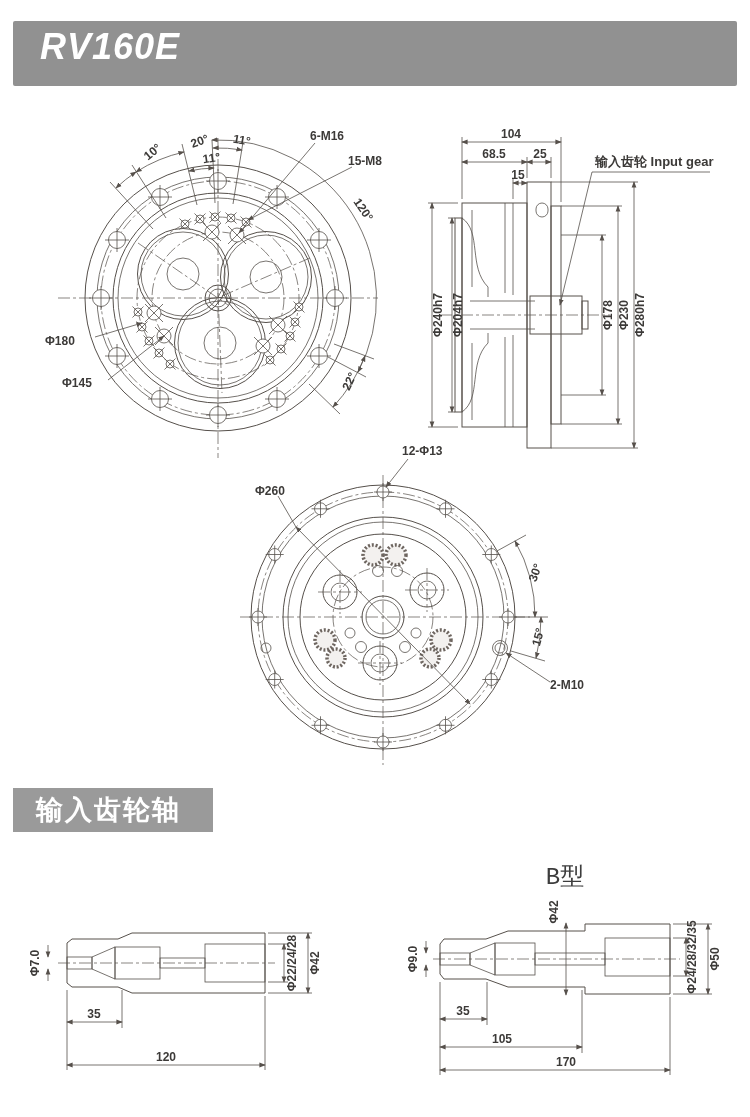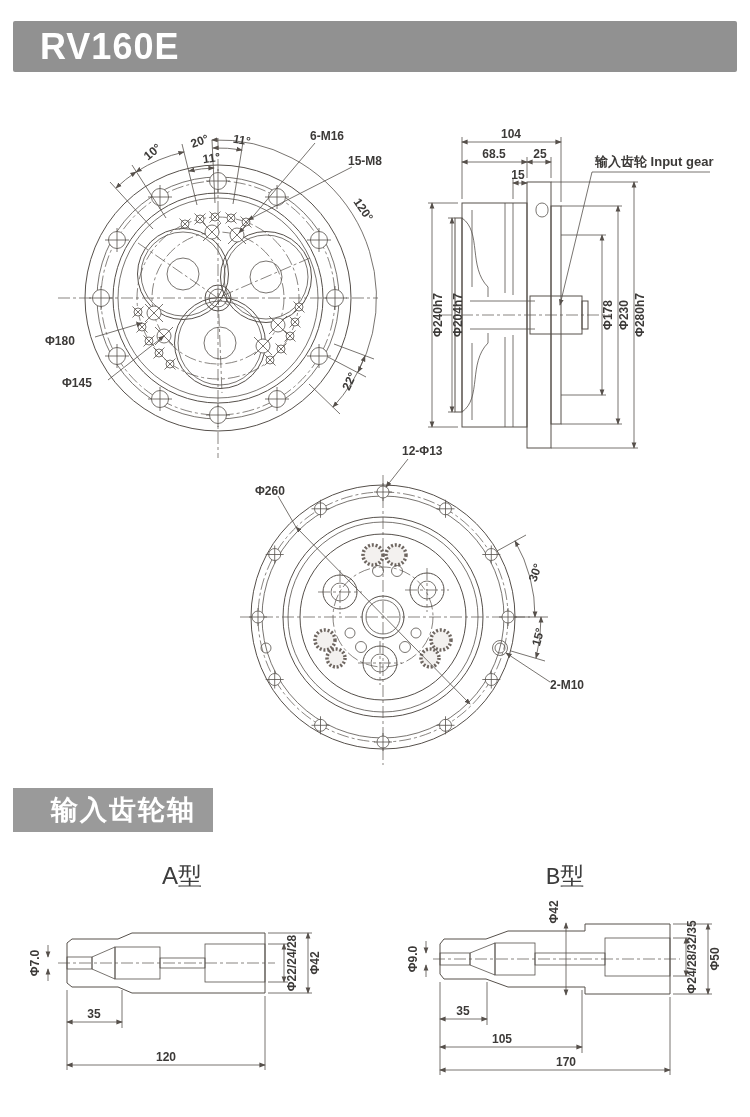--- a/index.html
+++ b/index.html
@@ -1,21 +1,21 @@
 <!DOCTYPE html>
 <html><head>
 <meta charset="utf-8">
 <style>
   html,body{margin:0;padding:0;background:#fff;}
   .page{position:relative;width:750px;height:1117px;background:#ffffff;overflow:hidden;
         font-family:"Liberation Sans",sans-serif;}
-  .header-bar{position:absolute;left:13px;top:21px;width:724px;height:51px;background:#919191;border-radius:2px;}
+  .header-bar{position:absolute;left:13px;top:21px;width:724px;height:65px;background:#919191;border-radius:2px;font-style:italic;}
   .header-title{color:#ffffff;font-size:36px;font-weight:bold;line-height:51px;padding-left:27px;letter-spacing:1px;}
   .section-bar{position:absolute;left:13px;top:788px;width:200px;height:44px;background:#9a9a9a;}
-  .section-title{color:#ffffff;font-size:27px;font-weight:bold;line-height:44px;padding-left:38px;letter-spacing:2px;}
+  .section-title{color:#ffffff;font-size:27px;font-weight:bold;line-height:44px;padding-left:23px;letter-spacing:2px;}
   .type-title{position:absolute;width:120px;text-align:center;font-size:24px;color:#3d3d3d;font-weight:normal;}
   .tA{left:122px;top:860px;}
   .tB{left:505px;top:860px;font-family:Liberation Mono, monospace;}
   svg{position:absolute;overflow:visible;}
   .ln{stroke:#56504b;fill:none;stroke-width:1;}
   .thin{stroke-width:0.8;}
   .dd{stroke:#56504b;fill:none;stroke-width:0.7;stroke-dasharray:12 3 3 3;}
   .dim{font-family:"Liberation Sans",sans-serif;font-size:12px;font-weight:bold;fill:#3c3a38;}
   .dimcn{font-family:"Liberation Sans",sans-serif;font-size:13px;font-weight:bold;fill:#3c3a38;}
   .wfill{fill:#ffffff;}
@@ -337,21 +337,20 @@
       <circle class="ln thin" cx="36" cy="213" r="5" fill="#ffffff"></circle>
       <line class="ln thin" x1="320" y1="247" x2="276" y2="218" marker-end="url(#aB)"></line>
       <text class="dim" x="320" y="254">2-M10</text>
     </g>
   </svg>
 
   <div class="section-bar">
     <div class="section-title">输入齿轮轴</div>
   </div>
 
-  <div class="type-title tA">A型</div>
   <div class="type-title tB">B型</div>
 
   <svg style="left:20px;top:900px;" width="330" height="185" viewBox="0 0 330 185">
     <defs>
       <marker id="aA" viewBox="0 0 8 8" refX="7" refY="4" markerWidth="8" markerHeight="8" orient="auto-start-reverse">
         <path d="M0,1 L8,4 L0,7 z" fill="#56504b"></path>
         </marker>
       <pattern id="hA" patternUnits="userSpaceOnUse" width="9" height="9">
         <rect width="9" height="9" fill="#eceae7"></rect>
         <path d="M-2,11 L11,-2" stroke="#8a837d" stroke-width="0.8" fill="none"></path>

